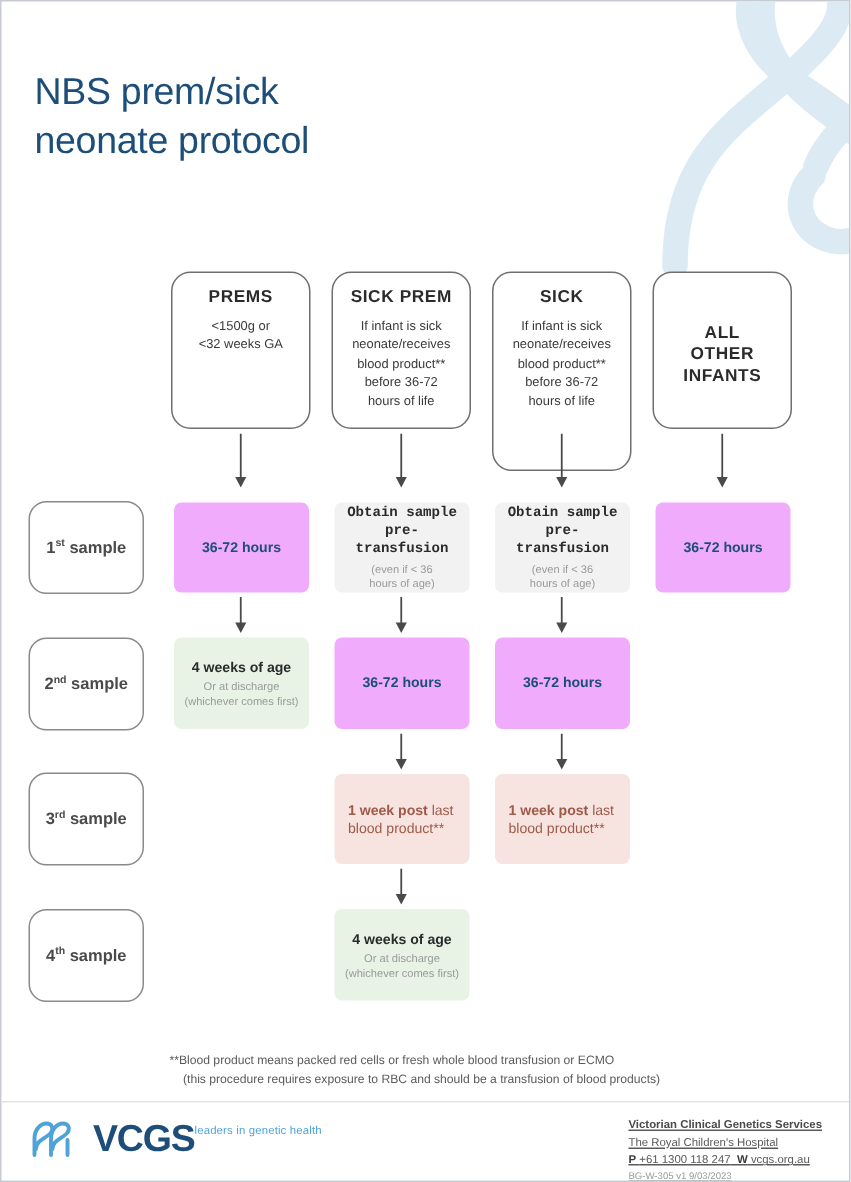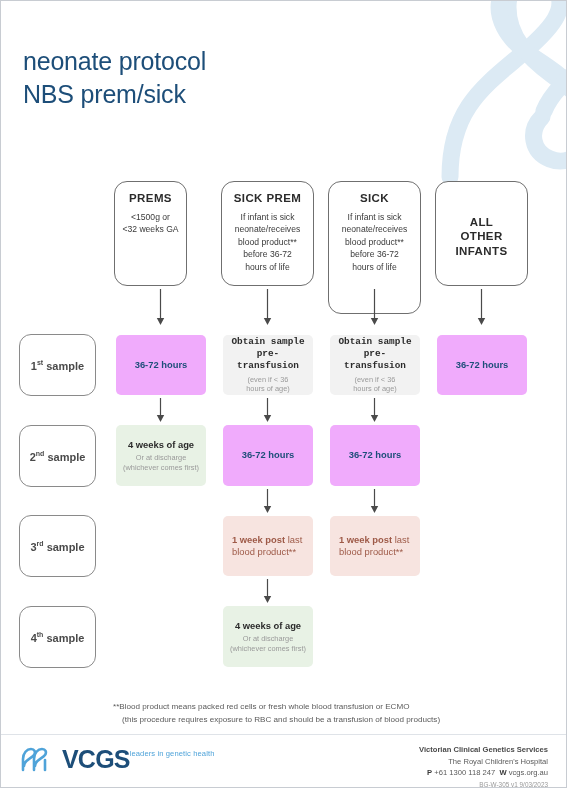--- a/index.html
+++ b/index.html
@@ -124,48 +124,49 @@
   .logo-row{display:flex;align-items:center;gap:3px;}
   .logo-word{
     font-size:25px;font-weight:bold;color:#1d4e79;
     letter-spacing:-0.8px;line-height:1;
   }
   .logo-tag{
     font-size:7.6px;color:#4fa3d9;margin-top:3px;letter-spacing:0.1px;
   }
   .contact{
     position:absolute;right:18px;top:743px;
-    text-align:right;font-size:7.6px;line-height:1.52;color:#5a5a5a;
+    font-size:7.6px;line-height:1.52;color:#5a5a5a;
     z-index:3;
+    text-decoration:underline;
   }
   .contact .c1{font-weight:bold;color:#4a4a4a;}
   .contact .c3 b{color:#3a3a3a;}
   .contact .c4{font-size:6.4px;color:#9a9a9a;margin-top:1px;}
 </style>
 </head>
 <body>
 
 <div class="page">
 
   <svg class="watermark" viewBox="0 0 230 225">
     <g fill="none" stroke="#dceaf4" stroke-width="17" stroke-linecap="round">
       <path d="M74 214 C74 150 104 126 140 96 C176 66 196 44 176 22 C158 3 132 16 132 44 C132 74 152 94 176 112 C206 134 226 150 226 178"></path>
       <path d="M188 20 C168 2 140 4 128 26 C114 52 132 78 160 96 C192 117 214 134 214 162 C214 188 194 204 174 196 C156 189 152 168 166 154"></path>
       <path d="M214 96 C196 112 176 128 168 148"></path>
     </g>
   </svg>
 
   <div class="title">
+    <div>NBS prem/sick</div>
     <div>neonate protocol</div>
-    <div>NBS prem/sick</div>
   </div>
 
   <div class="chart">
 
-    <div class="hdr" style="left:113px;top:180px;width:73px;height:105px;">
+    <div class="hdr" style="left:113px;top:180px;width:93px;height:105px;">
       <div class="ht">PREMS</div>
       <div class="hs">
         <div>&lt;1500g or</div>
         <div>&lt;32 weeks GA</div>
       </div>
     </div>
 
     <div class="hdr" style="left:220px;top:180px;width:93px;height:105px;">
       <div class="ht">SICK PREM</div>
       <div class="hs">

